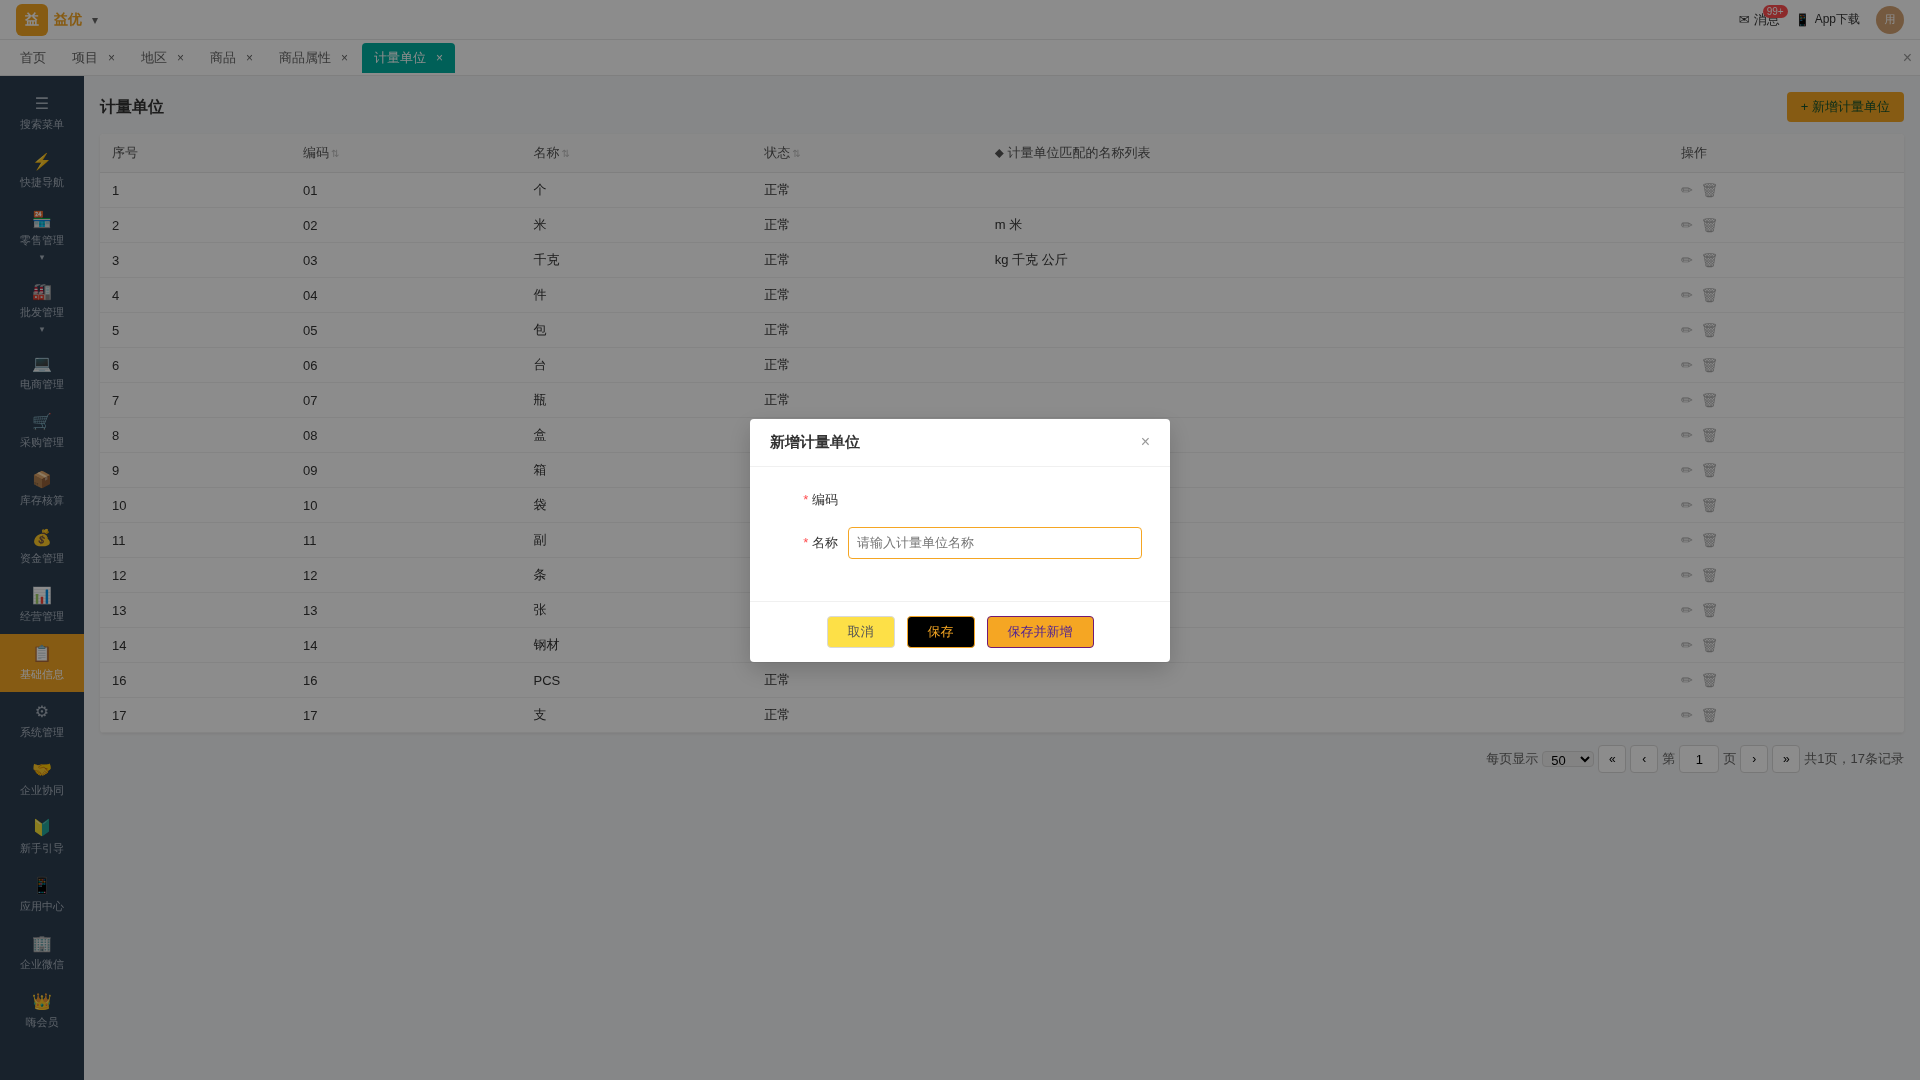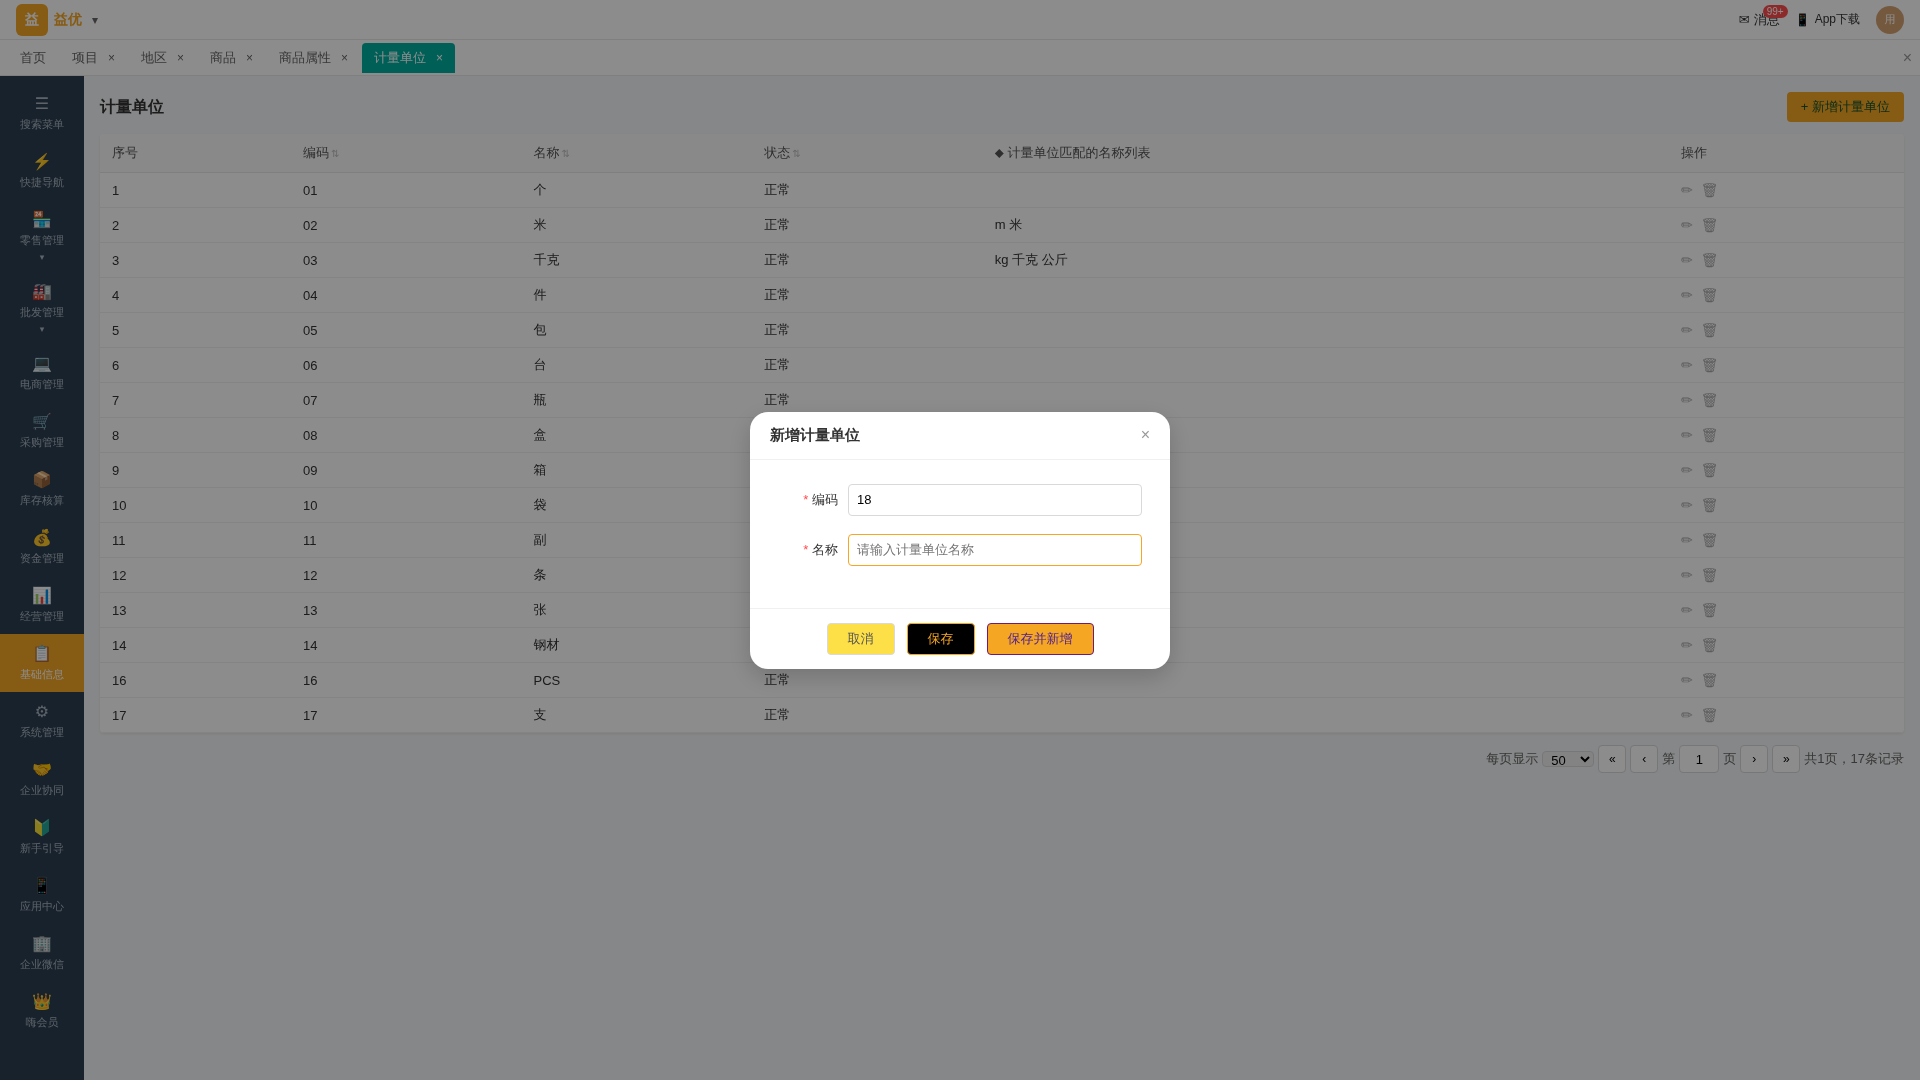--- a/index.html
+++ b/index.html
@@ -176,21 +176,21 @@
       position: fixed;
       top: 0; left: 0; right: 0; bottom: 0;
       background: rgba(0,0,0,0.45);
       display: flex;
       align-items: center;
       justify-content: center;
       z-index: 1000;
     }
     .modal {
       background: white;
-      border-radius: 18px;
+      border-radius: 4px;
       width: 420px;
       box-shadow: 0 8px 24px rgba(0,0,0,0.18);
     }
     .modal-header {
       padding: 14px 20px;
       border-bottom: 1px solid #f0f0f0;
       display: flex;
       align-items: center;
       justify-content: space-between;
     }
@@ -640,21 +640,20 @@
 
 <div class="modal-overlay">
   <div class="modal">
     <div class="modal-header">
       <span class="modal-title">新增计量单位</span>
       <button class="modal-close">×</button>
     </div>
     <div class="modal-body">
       <div class="form-row">
         <label class="form-label required">编码</label>
-        <input class="form-input" type="text" value="18" style="">
       </div>
       <div class="form-row">
         <label class="form-label required">名称</label>
         <input class="form-input active-input" type="text" placeholder="请输入计量单位名称" style="">
       </div>
     </div>
     <div class="modal-footer">
       <button class="btn-cancel">取消</button>
       <button class="btn-save">保存</button>
       <button class="btn-save-new">保存并新增</button>

